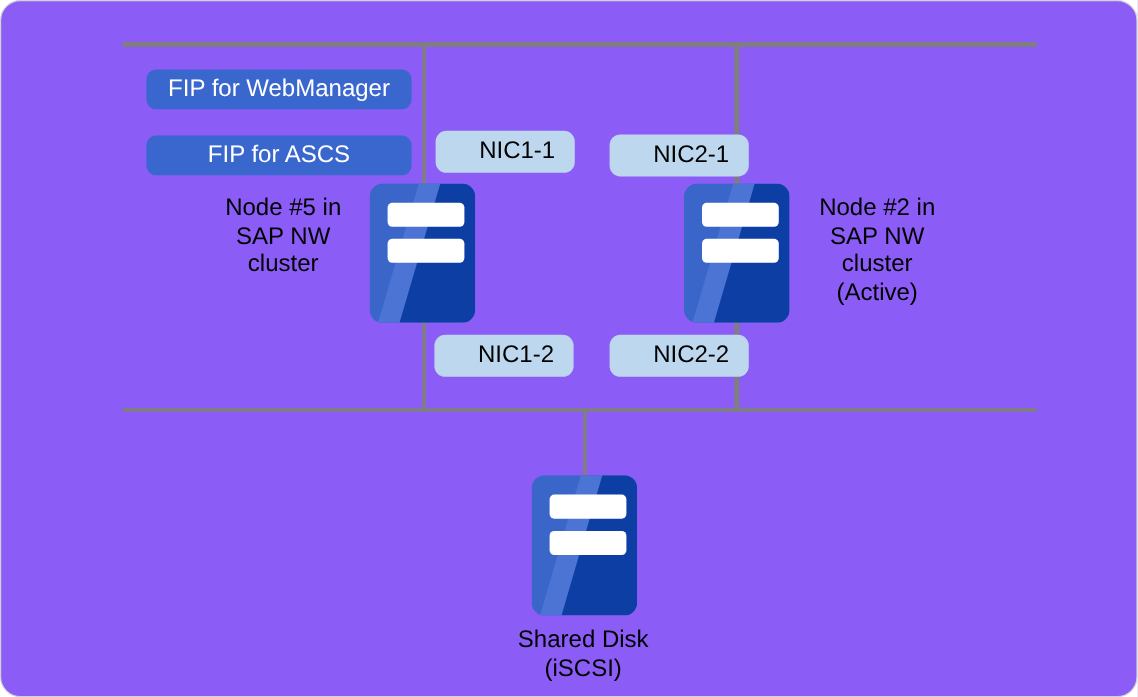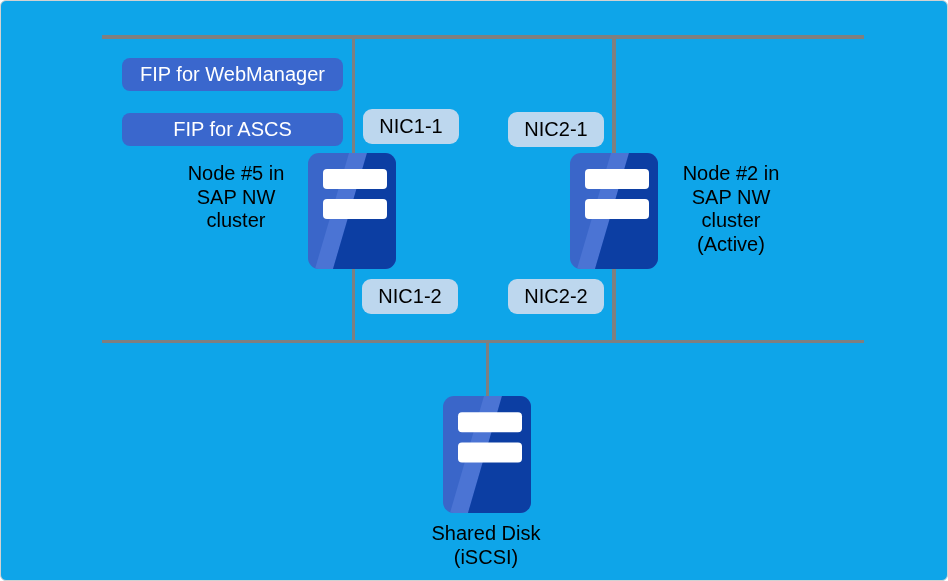--- a/index.html
+++ b/index.html
@@ -1,21 +1,21 @@
 <!DOCTYPE html>
 <html><head>
 <meta charset="utf-8">
 <style>
   html,body{margin:0;padding:0;background:#ffffff;}
   .canvas{
     position:relative;
     width:948px;height:581px;
-    background:#0ea5e9;
+    background:#8b5cf6;
     border:1.5px solid #d2d2d2;
-    border-radius:6px;
+    border-radius:17px;
     box-sizing:border-box;
     overflow:hidden;
     font-family:"Liberation Sans", sans-serif;
     color:#000000;
   }
   .hline,.vline{position:absolute;background:#7f7f7f;}
   .hline{height:3.5px;width:762px;left:101px;}
   .hline.top{top:34px;}
   .hline.bottom{top:338.5px;}
   .vline{width:3.5px;}
@@ -30,20 +30,21 @@
     white-space:nowrap;
   }
   .fip.f1{top:57px;}
   .fip.f2{top:112px;}
 
   .nic{
     position:absolute;width:96px;height:35px;
     background:#bdd7ee;border-radius:9px;
     font-size:20px;line-height:35px;text-align:center;color:#000;
     white-space:nowrap;
+    padding-left:20px;
   }
   .nic.n11{left:362px;top:108px;}
   .nic.n21{left:507px;top:111px;}
   .nic.n12{left:361px;top:278px;text-align:center;}
   .nic.n22{left:507px;top:278px;}
 
   .server-icon{position:absolute;display:block;}
   .server-icon.node1{left:307px;top:152px;width:88px;height:116px;}
   .server-icon.node2{left:569px;top:152px;width:88px;height:116px;}
   .server-icon.disk {left:442px;top:395px;width:88px;height:117px;}

